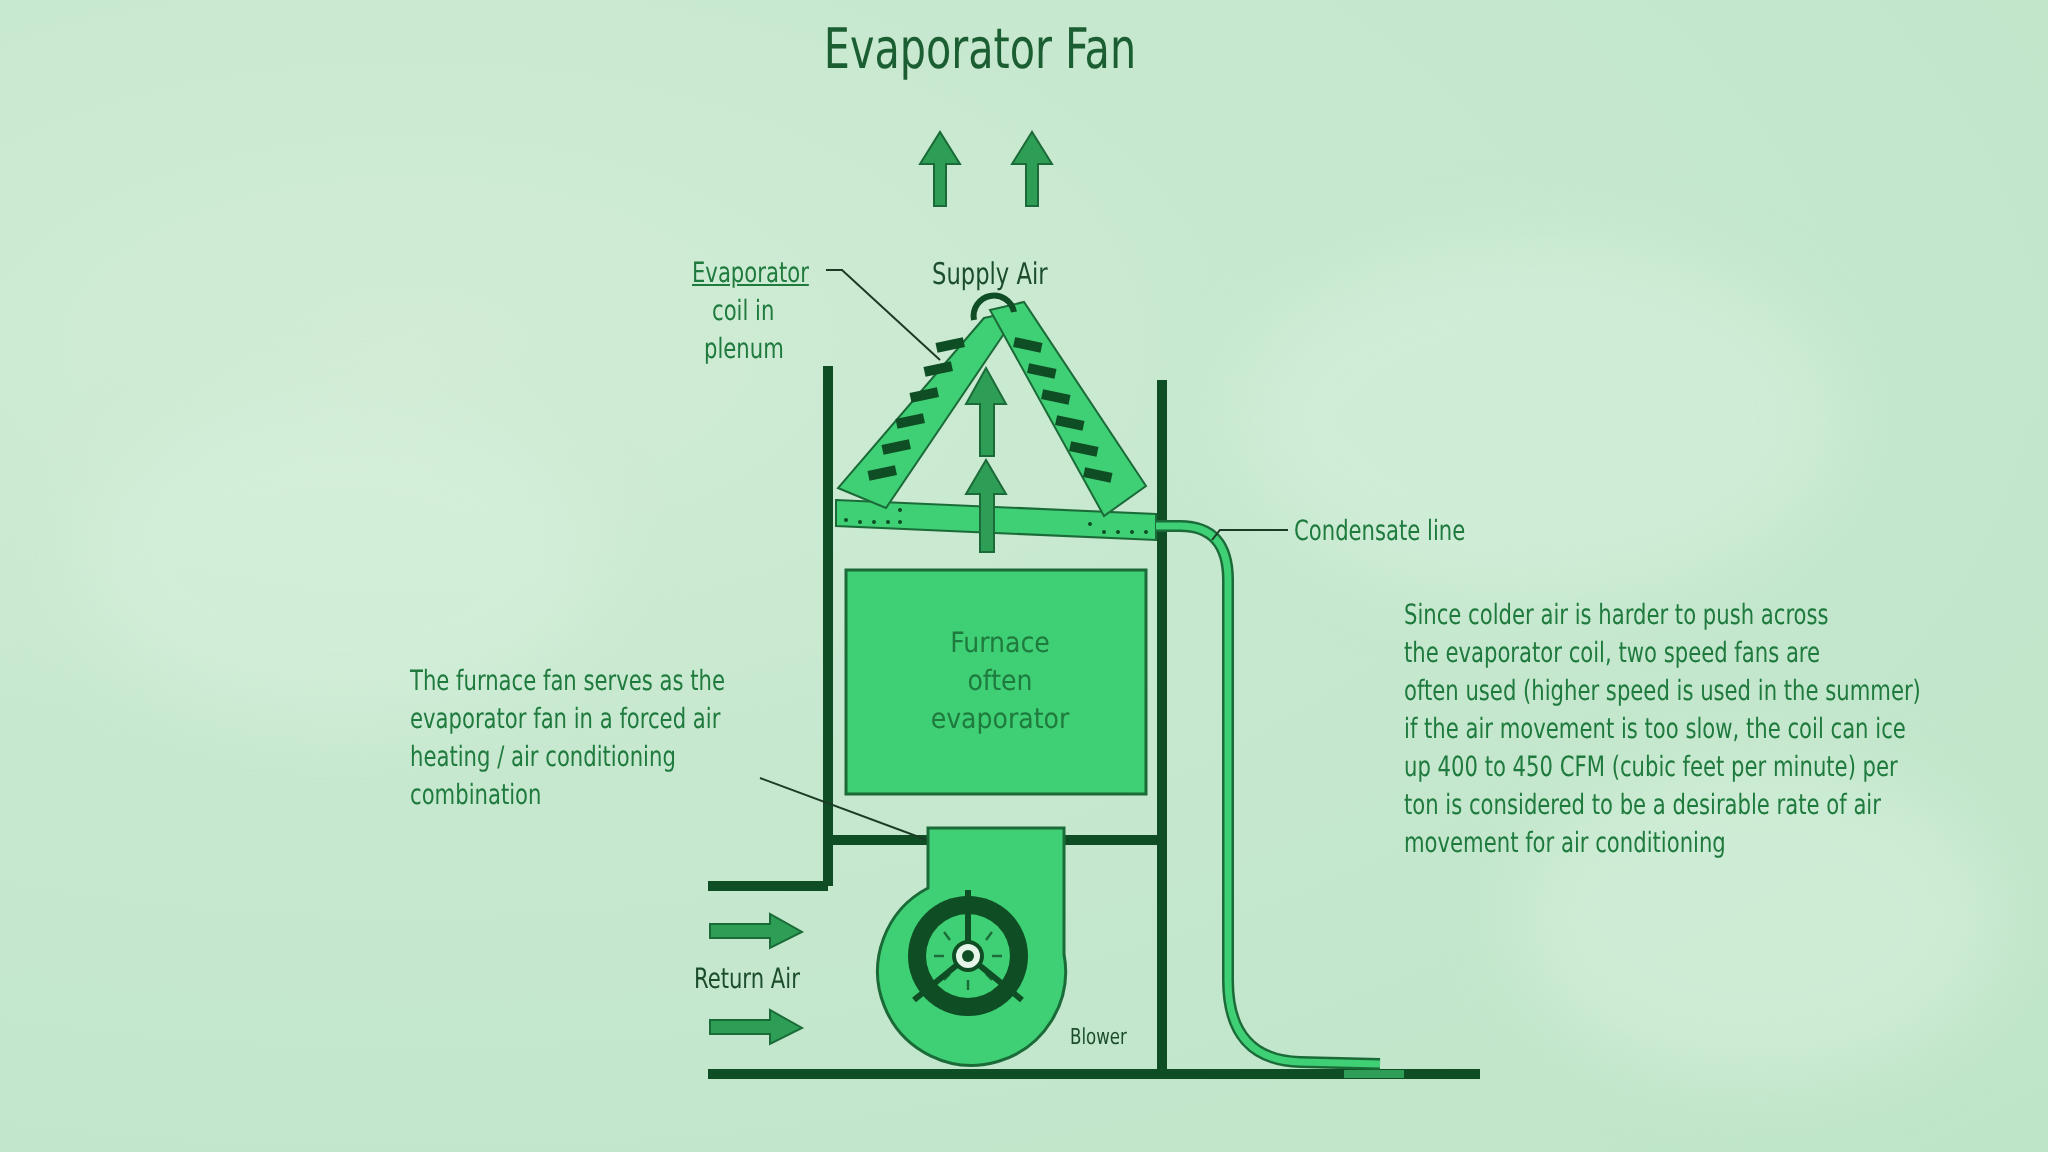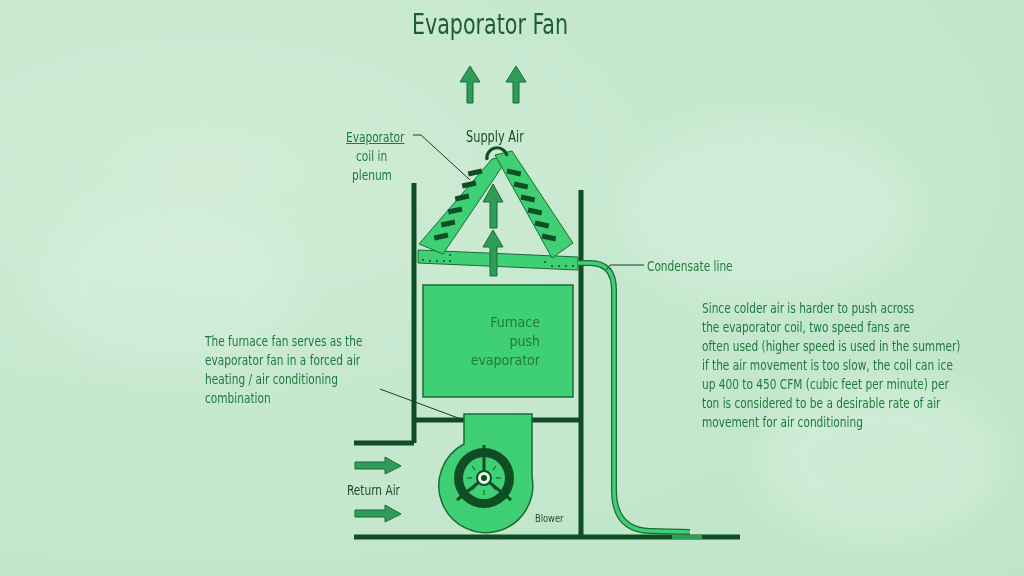--- a/index.html
+++ b/index.html
@@ -128,23 +128,23 @@
     <polygon points="355,510 385,510 385,505 401,514 385,522 385,517 355,517"></polygon>
   </g>
 </svg>
 
 <div class="txt" style="left:466px;top:128px;font-size:15px;color:#1b4d2c;">Supply Air</div>
 <div class="txt u" style="left:346px;top:128px;">Evaporator</div>
 <div class="txt" style="left:356px;top:147px;">coil in</div>
 <div class="txt" style="left:352px;top:166px;">plenum</div>
 <div class="txt" style="left:647px;top:257px;">Condensate line</div>
 
-<div class="txt center" style="left:460px;top:313px;width:80px;text-align:right;transform:none;">
+<div class="txt center" style="left:460px;top:313px;width:80px;text-align:center;transform:none;">
   <div>Furnace</div>
-  <div>push</div>
+  <div>often</div>
   <div>evaporator</div>
 </div>
 
 <div class="txt" style="left:205px;top:332px;">
   <div>The furnace fan serves as the</div>
   <div>evaporator fan in a forced air</div>
   <div>heating / air conditioning</div>
   <div>combination</div>
 </div>
 

